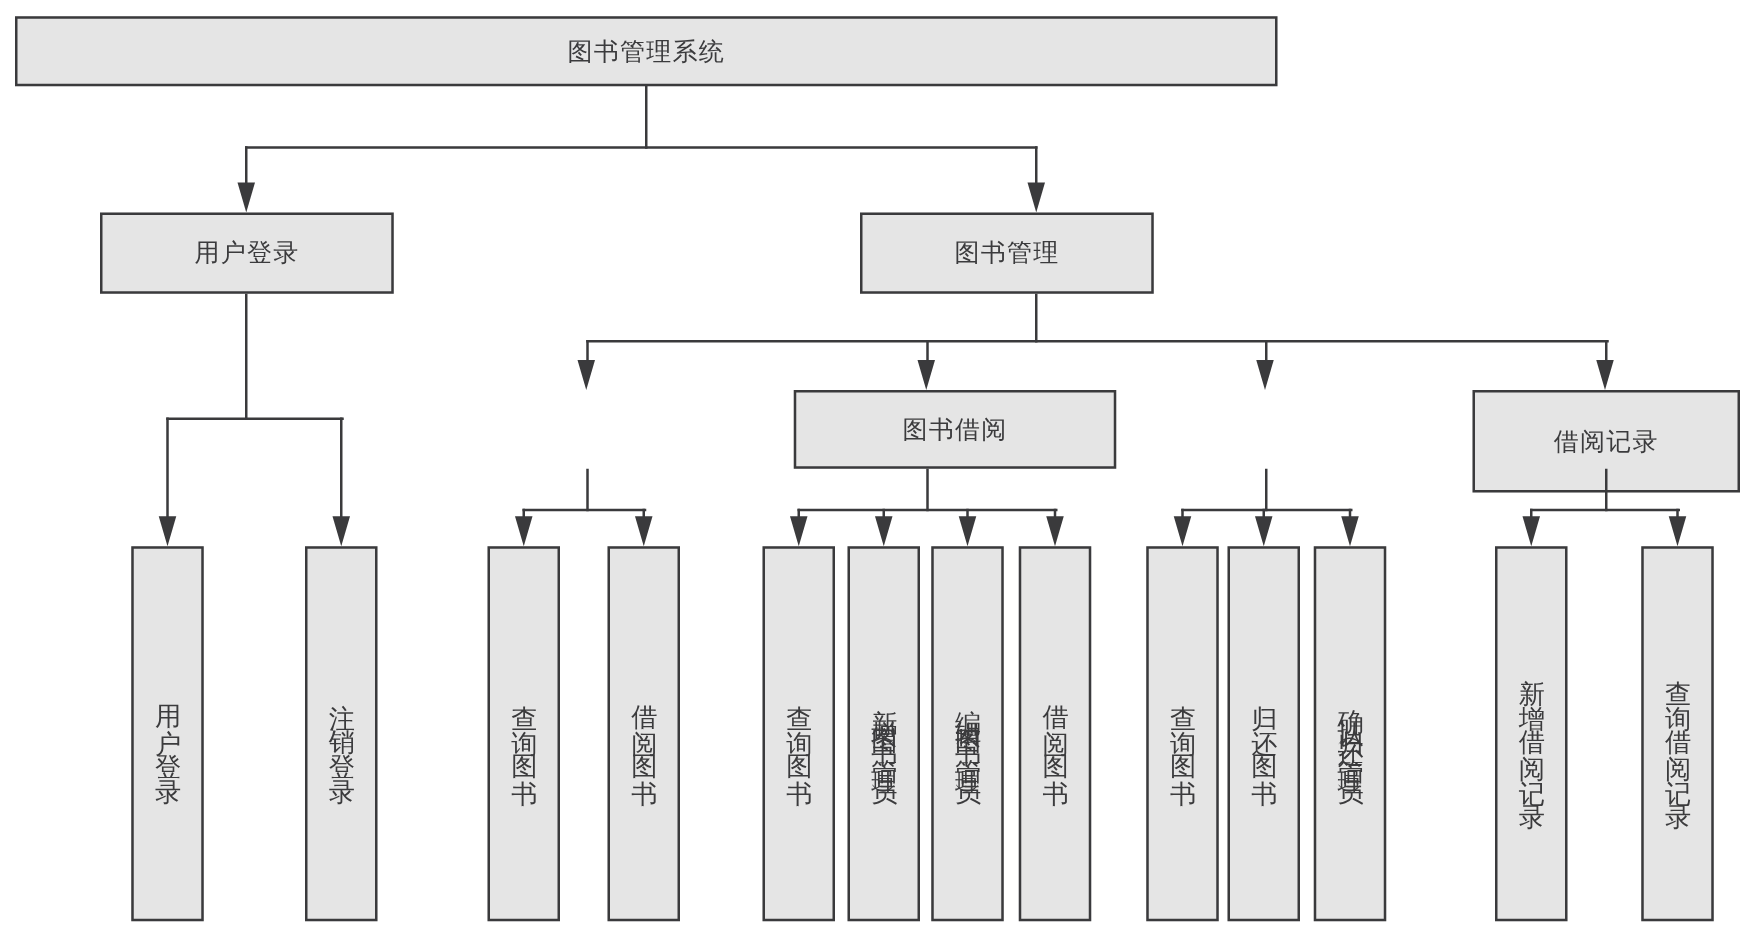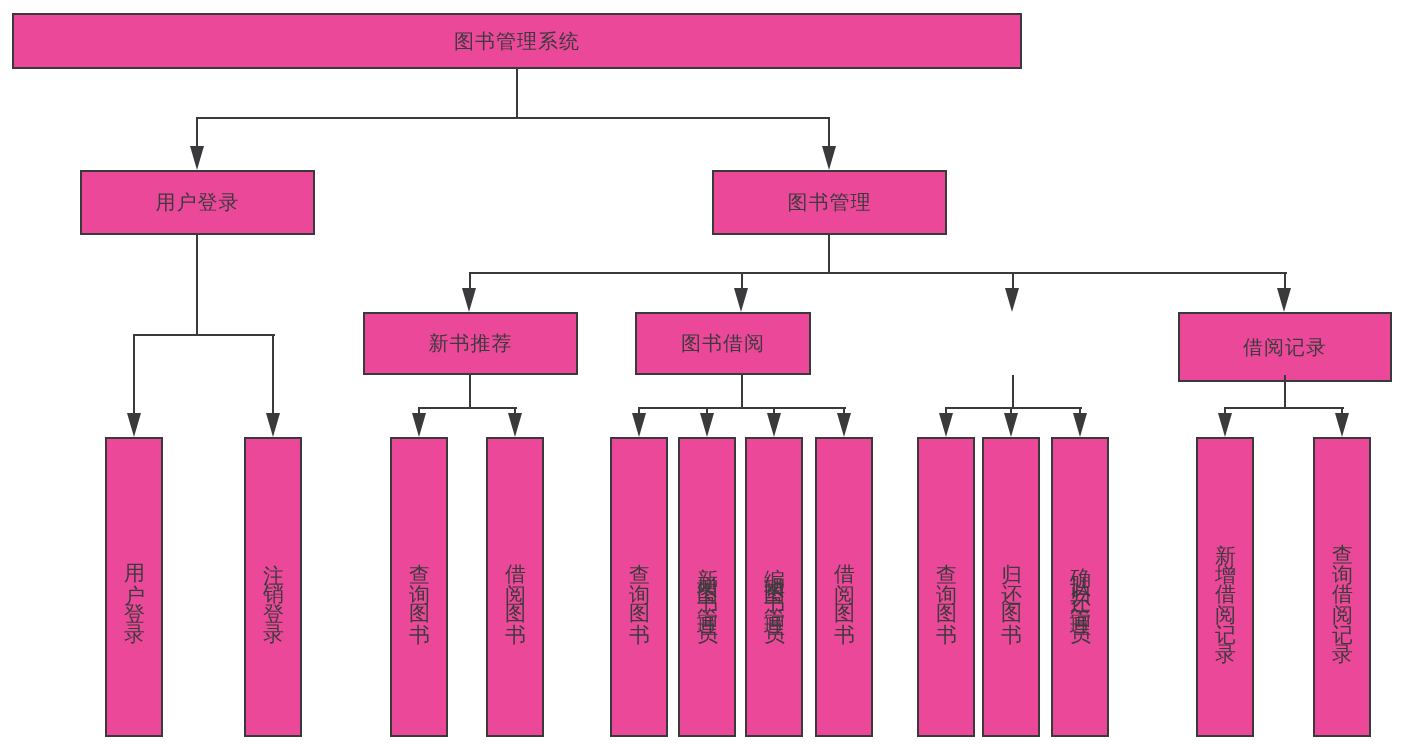--- a/index.html
+++ b/index.html
@@ -2,21 +2,21 @@
 <html><head>
 <meta charset="utf-8">
 <title>图书管理系统</title>
 <style>
   html,body{margin:0;padding:0;background:#ffffff;}
   #canvas{
     position:relative;width:1405px;height:747px;background:#ffffff;
     font-family:"DejaVu Sans",sans-serif;color:#3b3b3d;overflow:hidden;
   }
   .box{
-    position:absolute;border:2px solid #3a3a3c;background:#ec4899;
+    position:absolute;border:2px solid #3a3a3c;background:#e5e5e5;
     display:flex;align-items:center;justify-content:center;
     box-sizing:border-box;font-size:20px;letter-spacing:1px;
   }
   .leaf{width:58px;top:437px;height:300px;}
   .vtext{
     writing-mode:vertical-rl;text-orientation:mixed;
     line-height:1;font-size:21px;white-space:nowrap;
   }
   .hline,.vline{position:absolute;background:#3a3a3c;}
   .hline{height:2px;}
@@ -43,21 +43,21 @@
   <div class="vline" style="left:516px;top:68px;height:51px;"></div>
   <div class="hline" style="left:196px;top:117px;width:634px;"></div>
   <div class="vline" style="left:196px;top:117px;height:31px;"></div>
   <div class="arrowhead" style="left:190px;top:146px;"></div>
   <div class="vline" style="left:828px;top:117px;height:31px;"></div>
   <div class="arrowhead" style="left:822px;top:146px;"></div>
 
   <div class="box" style="left:80px;top:170px;width:235px;height:65px;">
     <span>用户登录</span>
   </div>
-  <div class="box" style="left:712px;top:170px;width:235px;height:65px;">
+  <div class="box" style="left:688px;top:170px;width:235px;height:65px;">
     <span>图书管理</span>
   </div>
 
   <div class="vline" style="left:196px;top:235px;height:100px;"></div>
   <div class="hline" style="left:133px;top:334px;width:142px;"></div>
   <div class="vline" style="left:133px;top:334px;height:80px;"></div>
   <div class="arrowhead" style="left:127px;top:413px;"></div>
   <div class="vline" style="left:272px;top:334px;height:80px;"></div>
   <div class="arrowhead" style="left:266px;top:413px;"></div>
 
@@ -65,27 +65,24 @@
   <div class="hline" style="left:469px;top:272px;width:818px;"></div>
   <div class="vline" style="left:469px;top:272px;height:18px;"></div>
   <div class="arrowhead" style="left:462px;top:288px;"></div>
   <div class="vline" style="left:741px;top:272px;height:18px;"></div>
   <div class="arrowhead" style="left:734px;top:288px;"></div>
   <div class="vline" style="left:1012px;top:272px;height:18px;"></div>
   <div class="arrowhead" style="left:1005px;top:288px;"></div>
   <div class="vline" style="left:1284px;top:272px;height:18px;"></div>
   <div class="arrowhead" style="left:1277px;top:288px;"></div>
 
-  <div class="box" style="left:363px;top:312px;width:215px;height:63px;">
-    <span>新书推荐</span>
-  </div>
-  <div class="box" style="left:635px;top:312px;width:176px;height:63px;">
+  <div class="box" style="left:635px;top:312px;width:258px;height:63px;">
     <span>图书借阅</span>
   </div>
-  <div class="box" style="left:1178px;top:312px;width:214px;height:70px;">
+  <div class="box" style="left:1178px;top:312px;width:214px;height:82px;">
     <span>借阅记录</span>
   </div>
 
   <div class="vline" style="left:469px;top:375px;height:34px;"></div>
   <div class="hline" style="left:418px;top:407px;width:99px;"></div>
   <div class="vline" style="left:418px;top:407px;height:9px;"></div>
   <div class="arrowhead" style="left:412px;top:413px;"></div>
   <div class="vline" style="left:514px;top:407px;height:9px;"></div>
   <div class="arrowhead" style="left:508px;top:413px;"></div>
 

